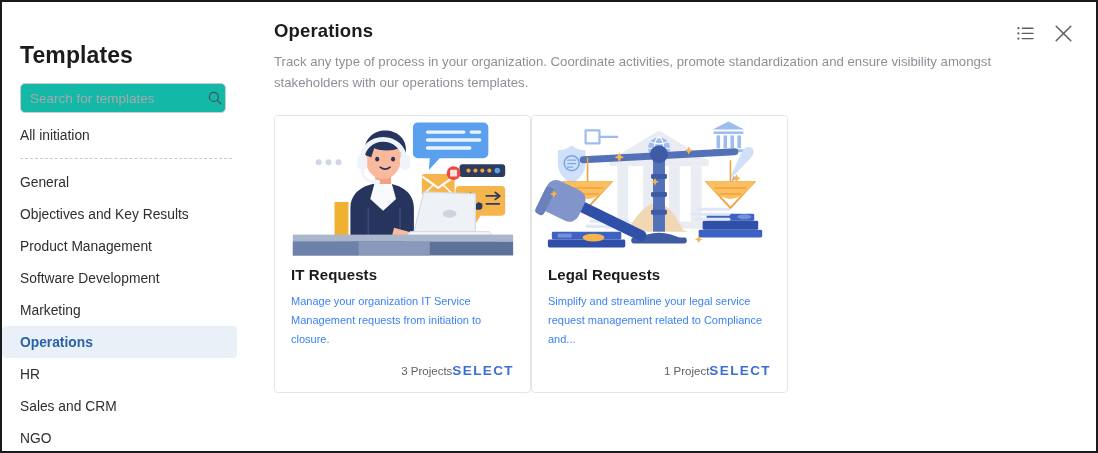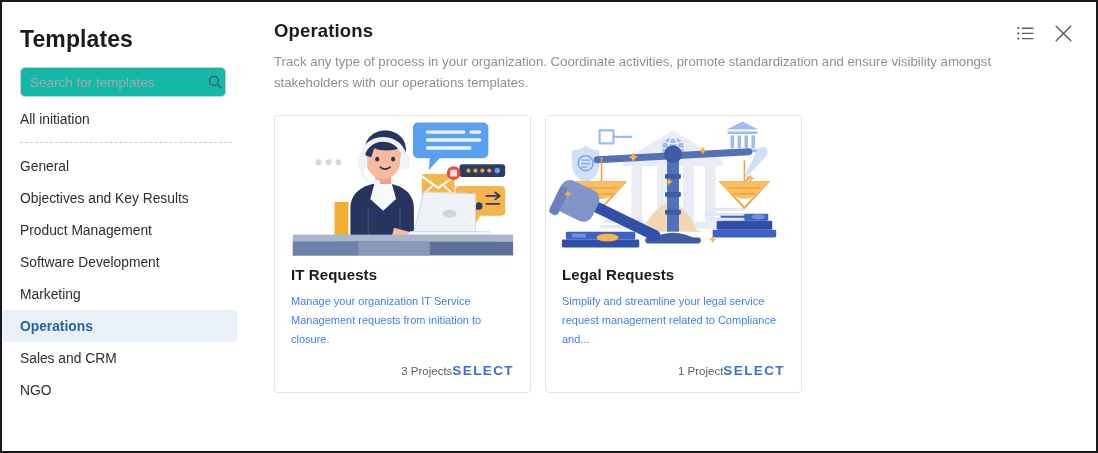--- a/index.html
+++ b/index.html
@@ -24,21 +24,21 @@
     flex: 0 0 248px;
     background: #ffffff;
     padding: 0;
     position: relative;
   }
   .panel-title {
     font-size: 23px;
     font-weight: 700;
     color: #1b1b1b;
     letter-spacing: .1px;
-    padding: 24px 0 0 18px;
+    padding: 40px 0 0 18px;
   }
   .search-wrap {
     margin: 14px 0 0 18px;
     width: 206px; height: 30px;
     border: 1px solid #c9ccd1;
     border-radius: 5px;
     display: flex;
     align-items: center;
     padding: 0 9px;
     background: #14b8a6;
@@ -113,21 +113,20 @@
     width: 22px; height: 22px;
     display: flex; align-items: center; justify-content: center;
     cursor: pointer;
     color: #5b5f64;
   }
 
   
   .card-row {
     margin-top: 22px;
     display: flex;
-    gap: 14px;
   }
   .card {
     width: 257px;
     height: 278px;
     border: 1px solid #e3e5e8;
     border-radius: 4px;
     background: #fff;
     display: flex; flex-direction: column;
     overflow: hidden;
     cursor: pointer;
@@ -190,20 +189,21 @@
     <div class="nav-list">
       <div class="nav-item">All initiation</div>
       <div class="nav-sep"></div>
       <div id="nav-items">
           <div class="nav-item">General</div>
           <div class="nav-item">Objectives and Key Results</div>
           <div class="nav-item">Product Management</div>
           <div class="nav-item">Software Development</div>
           <div class="nav-item">Marketing</div>
           <div class="nav-item active">Operations</div>
+          <div class="nav-item">HR</div>
           <div class="nav-item">Sales and CRM</div>
           <div class="nav-item">NGO</div>
         </div>
     </div>
 
     <div class="v-divider"></div>
   </div>
 
   <div id="main">
     <div class="main-head">

